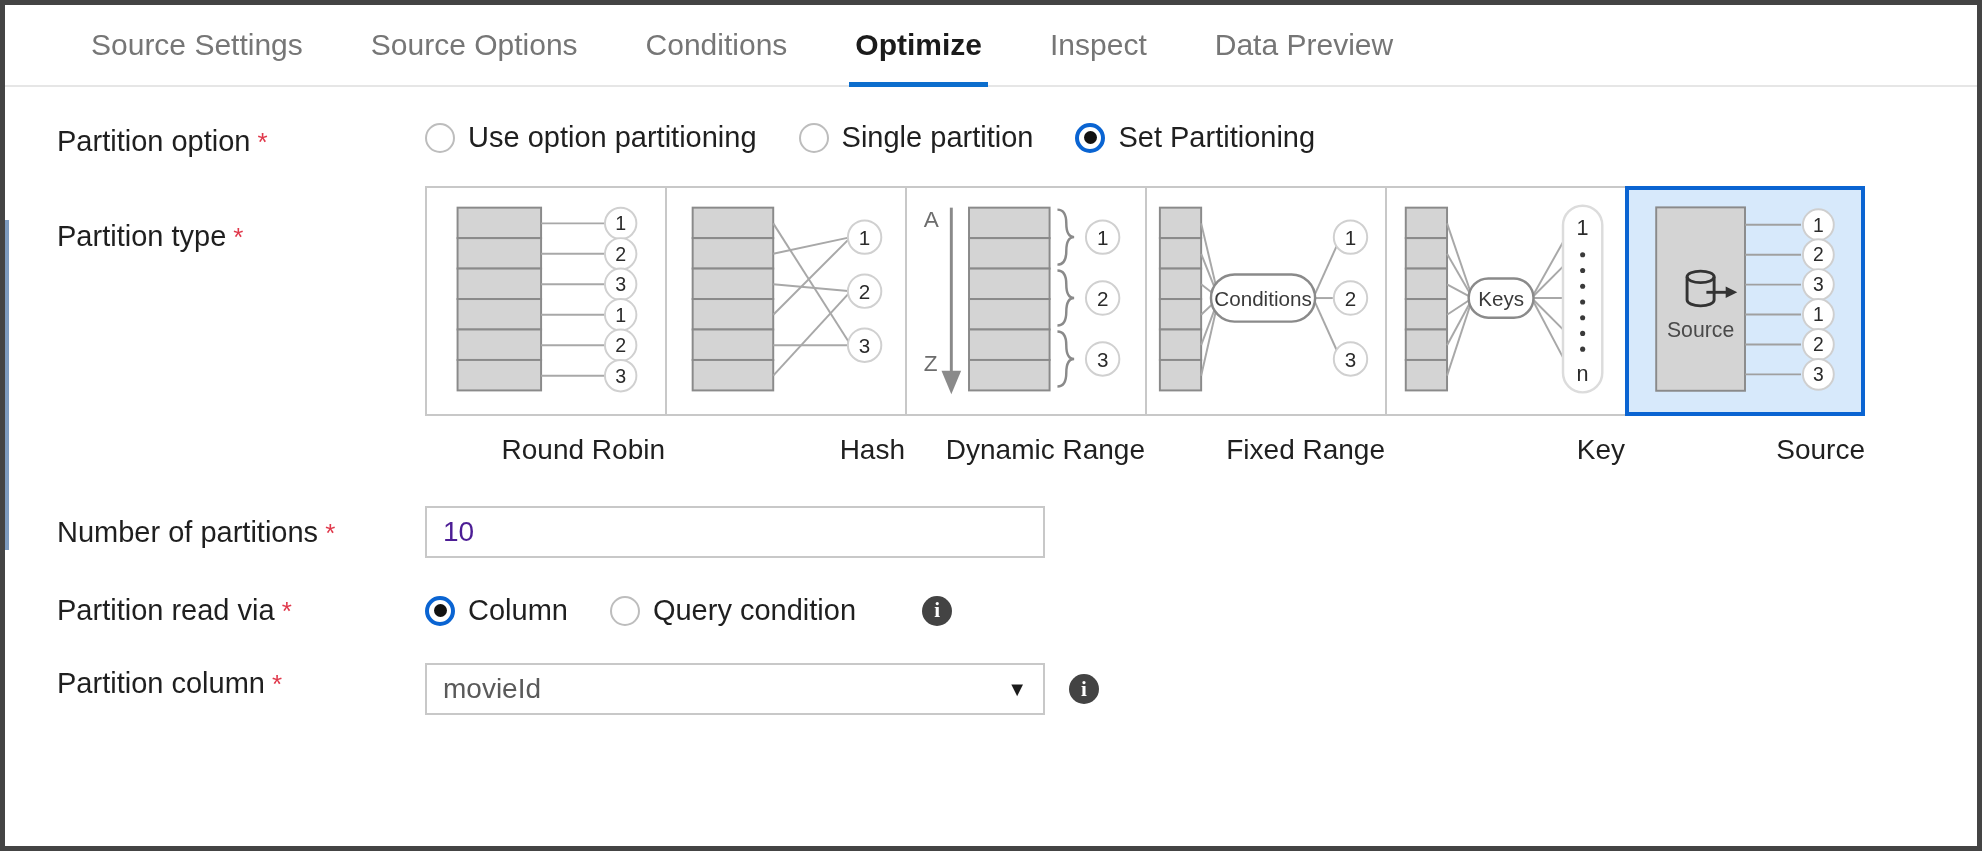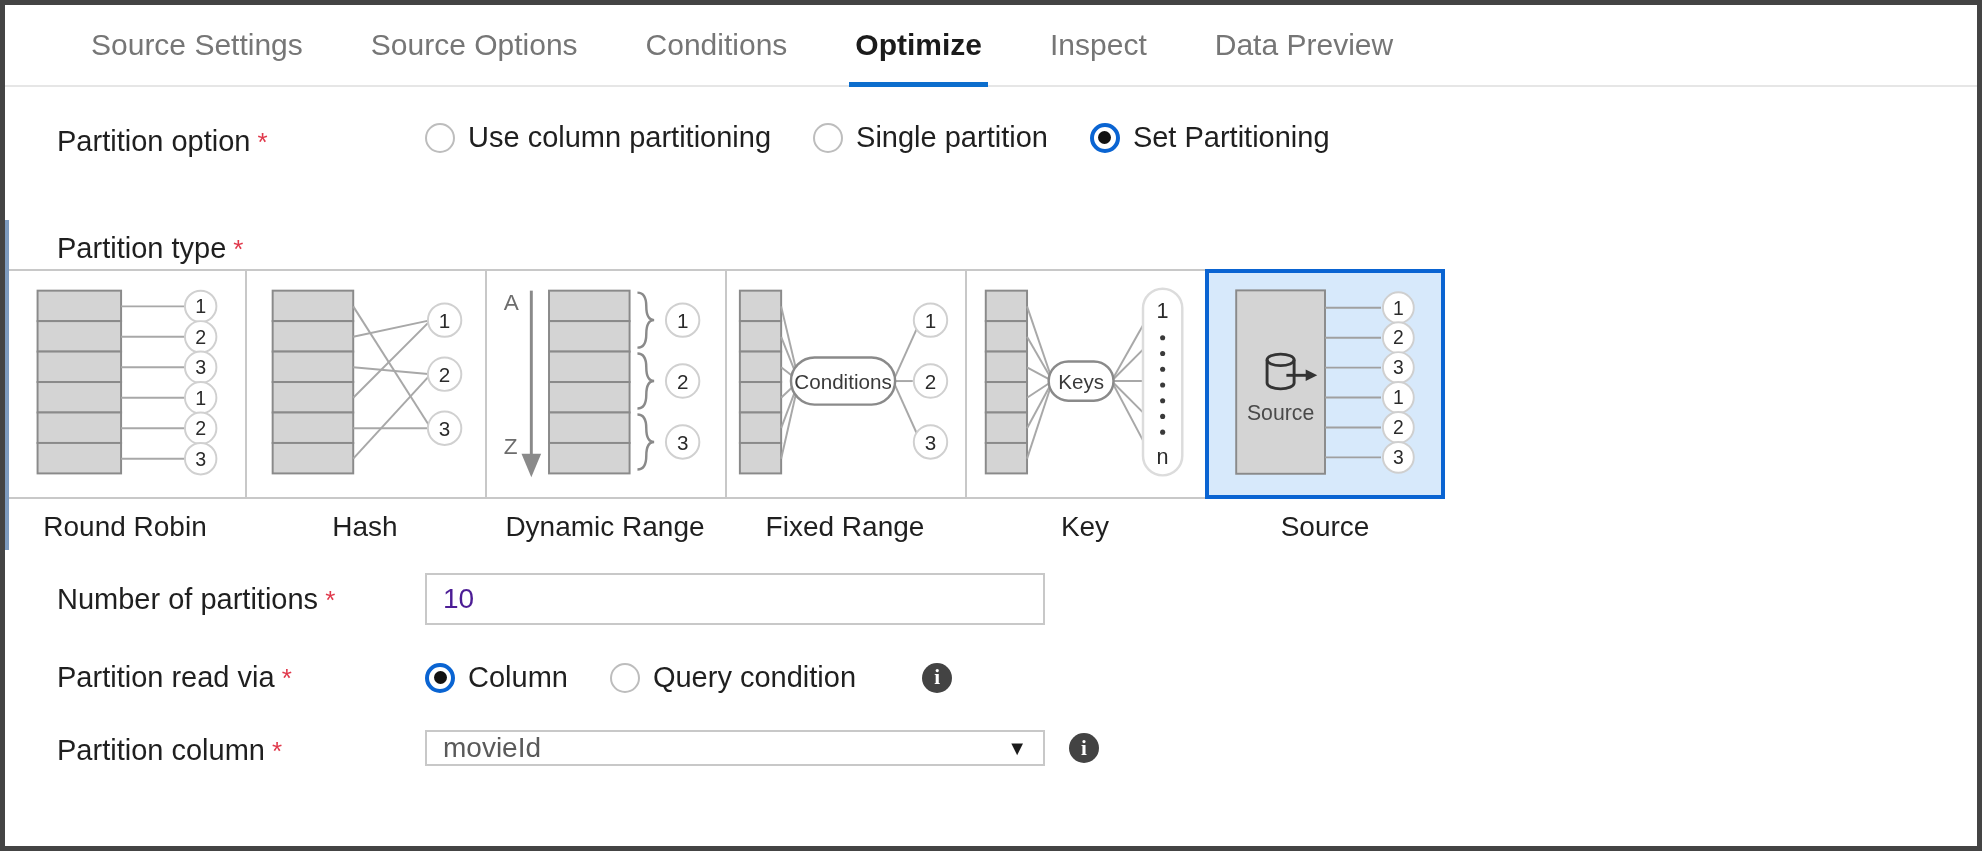--- a/index.html
+++ b/index.html
@@ -125,42 +125,42 @@
     cursor: pointer;
   }
   .card-cell:last-child .card { border-right: 2px solid #c8c8c8; }
   .card-cell.selected .card {
     border: 4px solid #0a64d2;
     background: #d7e9fb;
     z-index: 3;
   }
   .card svg { display: block; width: 100%; height: 100%; }
   .card-caption {
-    text-align: center;
+    text-align: right;
     font-size: 28px;
     color: #1f1f1f;
-    padding-top: 12px;
+    padding-top: 18px;
     white-space: nowrap;
   }
 
   
   .text-input {
     width: 620px; height: 52px;
     border: 2px solid #c8c8c8;
     background: #fff;
     display: flex; align-items: center;
     padding: 0 16px;
     font-size: 28px;
     color: #4c1d95;
     cursor: text;
   }
 
   
   .select-box {
-    width: 620px; height: 36px;
+    width: 620px; height: 52px;
     border: 2px solid #c8c8c8;
     background: #fff;
     display: flex; align-items: center;
     justify-content: space-between;
     padding: 1px 16px;
     font-size: 28px;
     color: #5a5a5a;
     cursor: pointer;
   }
   .chev { font-size: 20px; color: #1b1b1b; line-height: 1; }
@@ -207,41 +207,41 @@
     <div class="tab">
       <span>Inspect</span>
     </div>
     <div class="tab">
       <span>Data Preview</span>
     </div>
   </div>
 
   <div class="form-area">
 
-    <div class="row" style="margin-bottom:36px;">
+    <div class="row" style="margin-bottom:24px;">
       <div class="field-label">
         <span>Partition option</span><span class="req">*</span>
       </div>
       <div class="radio-group ctrl-col">
         <div class="radio-opt">
           <span class="radio-mark"></span>
-          <span class="radio-label">Use column partitioning</span>
+          <span class="radio-label">Use option partitioning</span>
         </div>
         <div class="radio-opt">
           <span class="radio-mark"></span>
           <span class="radio-label">Single partition</span>
         </div>
         <div class="radio-opt checked">
           <span class="radio-mark"></span>
           <span class="radio-label">Set Partitioning</span>
         </div>
       </div>
     </div>
 
-    <div class="row" style="margin-bottom:30px;flex-direction:column;">
+    <div class="row" style="margin-bottom:40px;">
       <div class="field-label" style="padding-top:30px;">
         <span>Partition type</span><span class="req">*</span>
       </div>
 
       <div class="cards-wrap ctrl-col" style="align-items:flex-start;">
         <div class="cards">
 
           <div class="card-cell">
             <div class="card">
               <svg viewBox="0 0 240 230">

